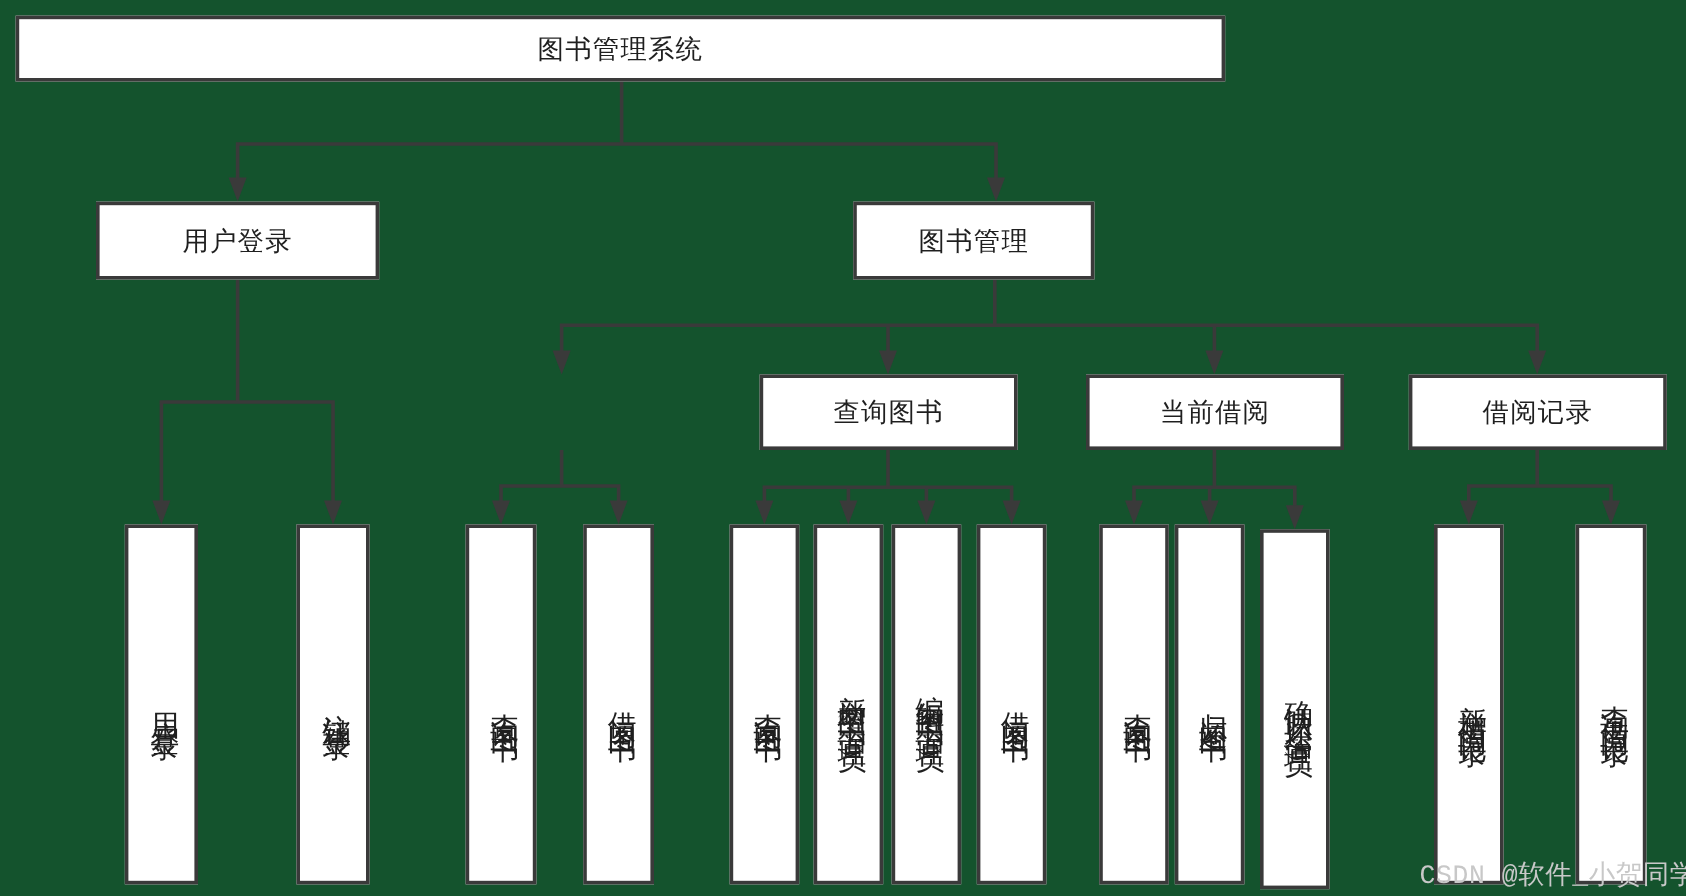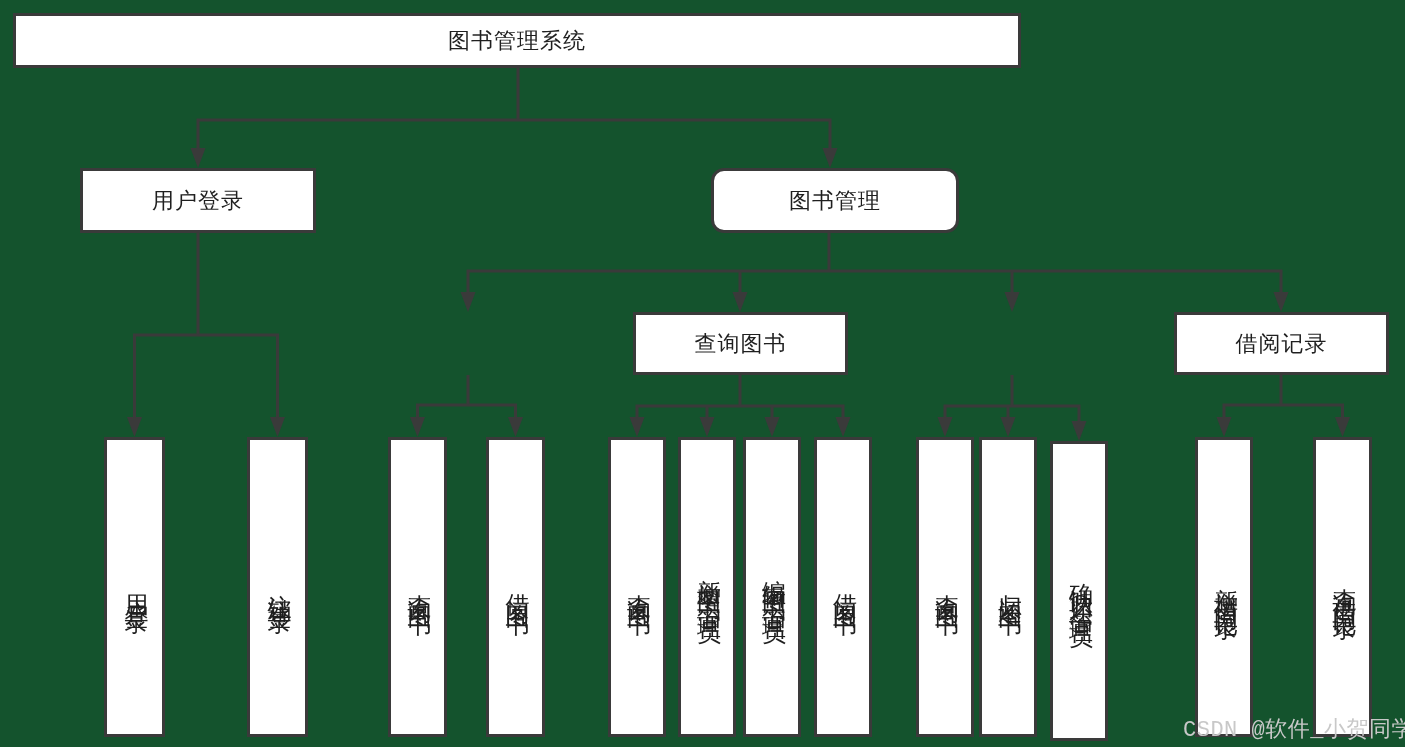--- a/index.html
+++ b/index.html
@@ -121,26 +121,29 @@
     </g>
   </svg>
 
   <div class="hbox" style="left:13px; top:13px; width:1008px; height:55px;">
     <span class="label">图书管理系统</span>
   </div>
 
   <div class="hbox" style="left:80px; top:168px; width:236px; height:65px;">
     <span class="label">用户登录</span>
   </div>
-  <div class="hbox" style="left:711px; top:168px; width:248px; height:65px;border-radius:13px;">
+  <div class="hbox" style="left:711px; top:168px; width:201px; height:65px;">
     <span class="label">图书管理</span>
   </div>
 
   <div class="hbox" style="left:633px; top:312px; width:215px; height:63px;">
     <span class="label">查询图书</span>
+  </div>
+  <div class="hbox" style="left:905px; top:312px; width:215px; height:63px;">
+    <span class="label">当前借阅</span>
   </div>
   <div class="hbox" style="left:1174px; top:312px; width:215px; height:63px;">
     <span class="label">借阅记录</span>
   </div>
 
   <div class="vbox" style="left:104px; top:437px; width:61px; height:300px;">
     <span class="vlabel">用户登录</span>
   </div>
   <div class="vbox" style="left:247px; top:437px; width:61px; height:300px;">
     <span class="vlabel">注销登录</span>

